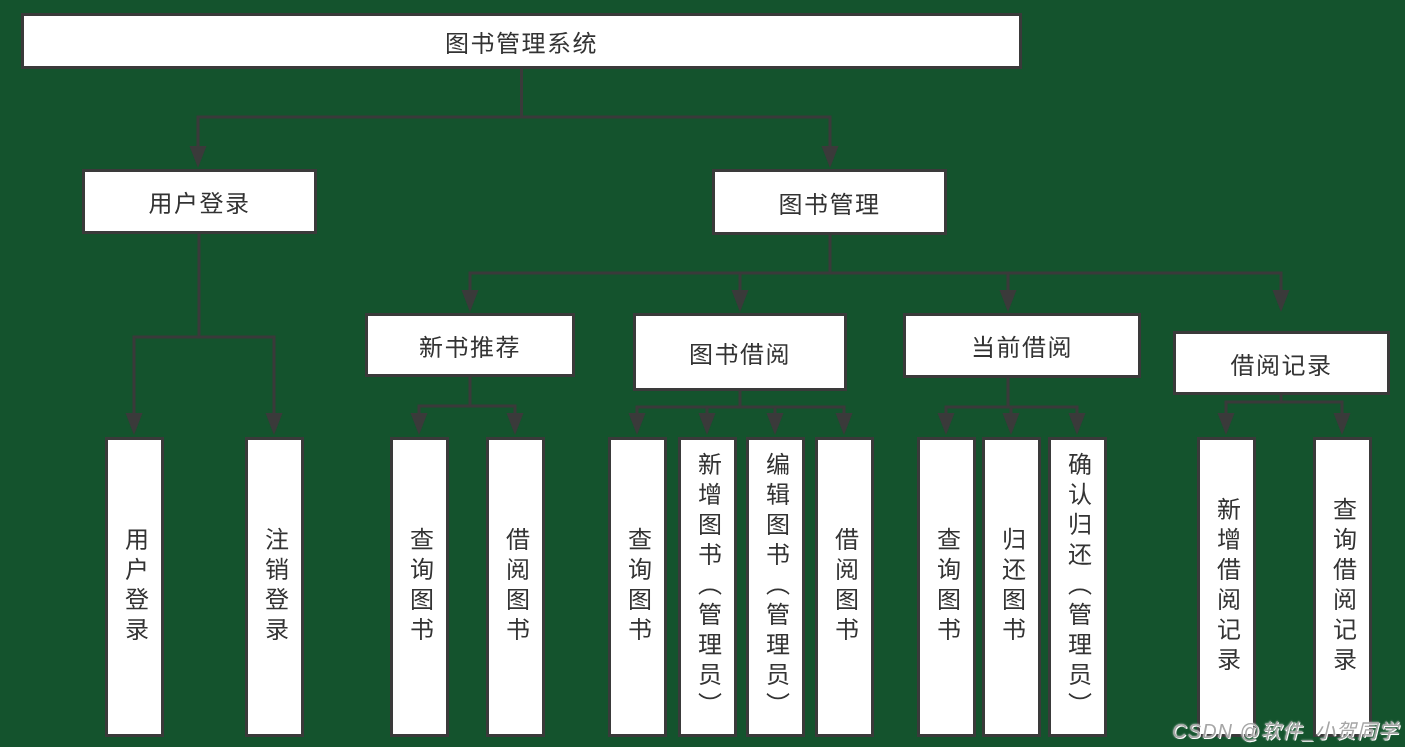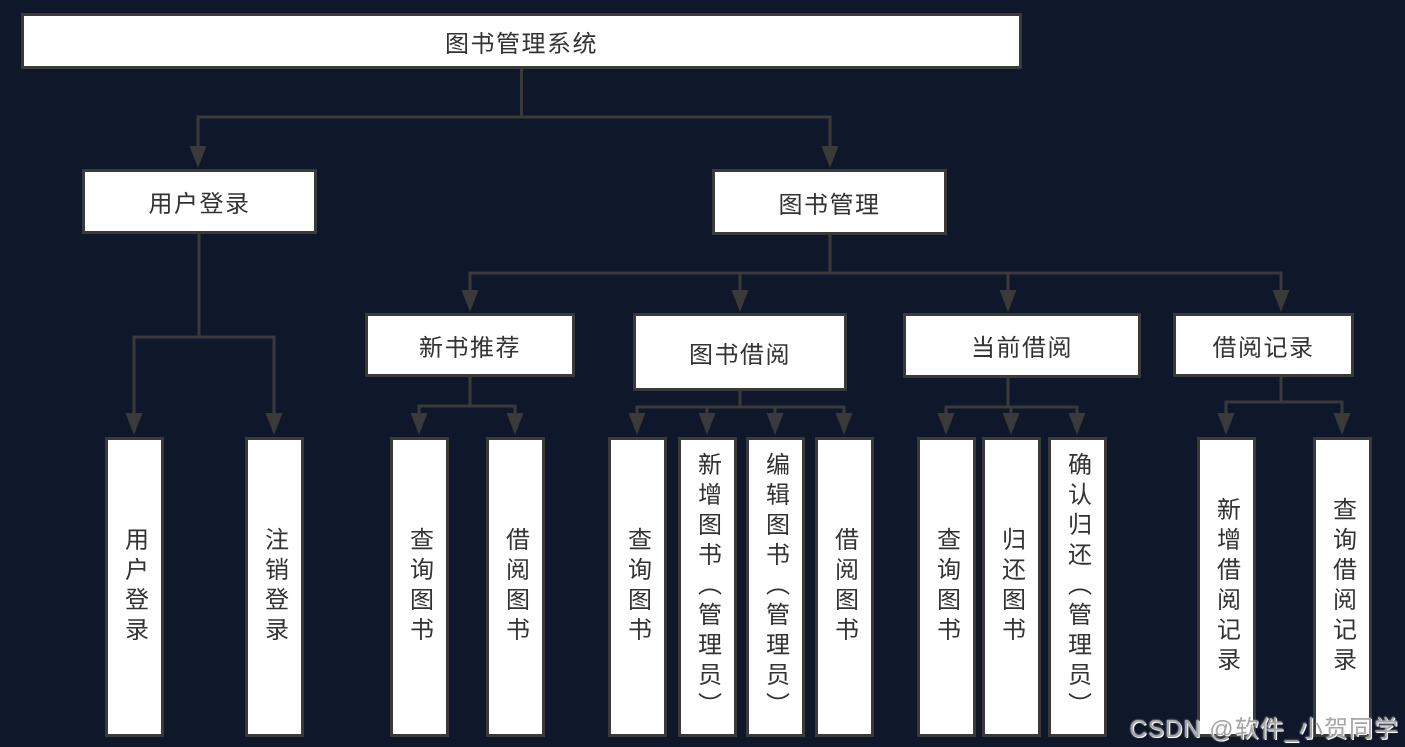--- a/index.html
+++ b/index.html
@@ -1,17 +1,17 @@
 <!DOCTYPE html>
 <html lang="zh-CN"><head>
 <meta charset="utf-8">
 <style>
   html,body{margin:0;padding:0;background:#ffffff;}
   .canvas{
-    position:relative;width:1405px;height:747px;background:#0f172a;
+    position:relative;width:1405px;height:747px;background:#14532d;
     font-family:"Liberation Sans","DejaVu Sans",sans-serif;overflow:hidden;
   }
   .wires{position:absolute;left:0;top:0;z-index:0;}
   .node{
     position:absolute;box-sizing:border-box;background:#ffffff;
     border:3px solid #3a3a3a;display:flex;align-items:center;justify-content:center;
     z-index:1;
   }
   .node .hlabel{
     font-size:24px;color:#333333;letter-spacing:1.5px;white-space:nowrap;
@@ -20,22 +20,23 @@
     position:absolute;box-sizing:border-box;background:#ffffff;
     border:3px solid #3a3a3a;display:flex;align-items:center;justify-content:center;
     width:59px;height:300px;top:437px;z-index:1;
   }
   .leaf .vlabel{
     writing-mode:vertical-rl;text-orientation:mixed;line-height:1;
     font-size:24px;letter-spacing:6px;color:#333333;white-space:nowrap;
   }
   .watermark{
     position:absolute;right:6px;bottom:3px;z-index:2;
-    font-size:24px;color:#a6a6a6;letter-spacing:1px;
+    font-size:20px;color:#a6a6a6;letter-spacing:1px;
     text-shadow:0 0 2px #ffffff,1px 1px 0 #ffffff;
+    font-style:italic;
   }
 </style>
 </head>
 <body>
 
 <div class="canvas">
 
   <svg class="wires" width="1405" height="747" viewBox="0 0 1405 747">
     <g stroke="#3a3a3a" stroke-width="3" fill="none" stroke-linecap="square">
       <path d="M521.5 68 V117 M198 117 H830 M198 117 V148 M830 117 V148"></path>
@@ -82,21 +83,21 @@
 
   <div class="node" style="left:712px;top:169px;width:235px;height:66px">
     <span class="hlabel">图书管理</span>
   </div>
   <div class="node" style="left:633px;top:313px;width:214px;height:78px">
     <span class="hlabel">图书借阅</span>
   </div>
   <div class="node" style="left:903px;top:313px;width:238px;height:65px">
     <span class="hlabel">当前借阅</span>
   </div>
-  <div class="node" style="left:1173px;top:313px;width:181px;height:64px">
+  <div class="node" style="left:1173px;top:331px;width:217px;height:64px">
     <span class="hlabel">借阅记录</span>
   </div>
 
   <div class="leaf" style="left:105px">
     <span class="vlabel">用户登录</span>
   </div>
   <div class="leaf" style="left:245px">
     <span class="vlabel">注销登录</span>
   </div>
 

